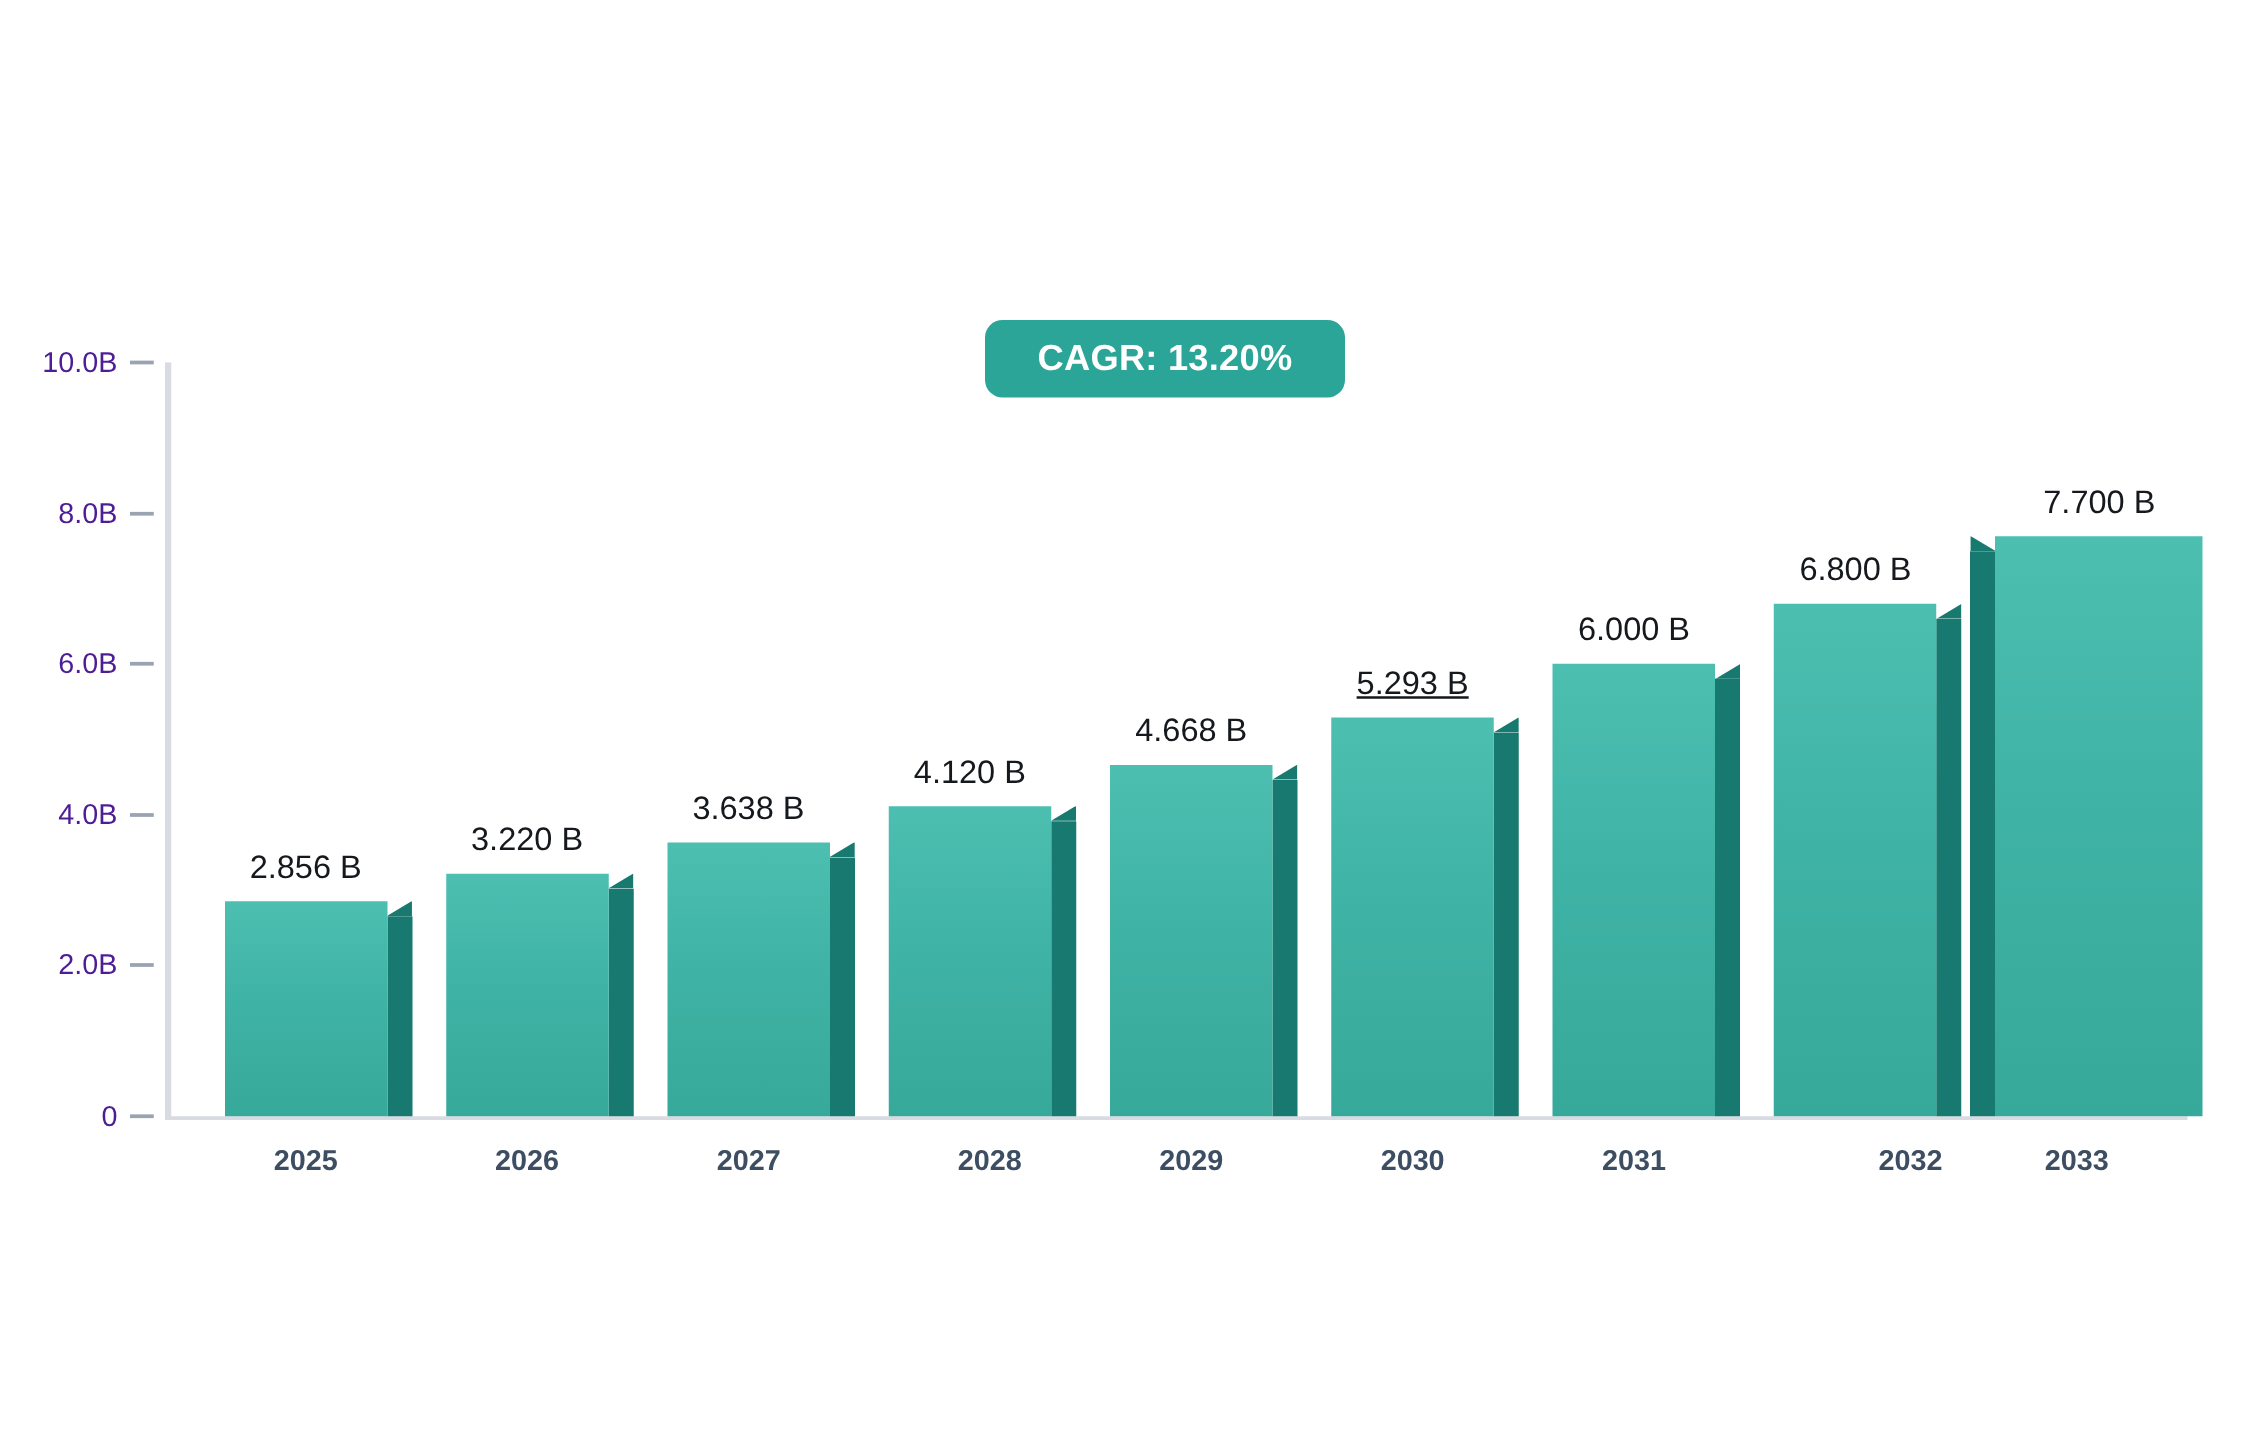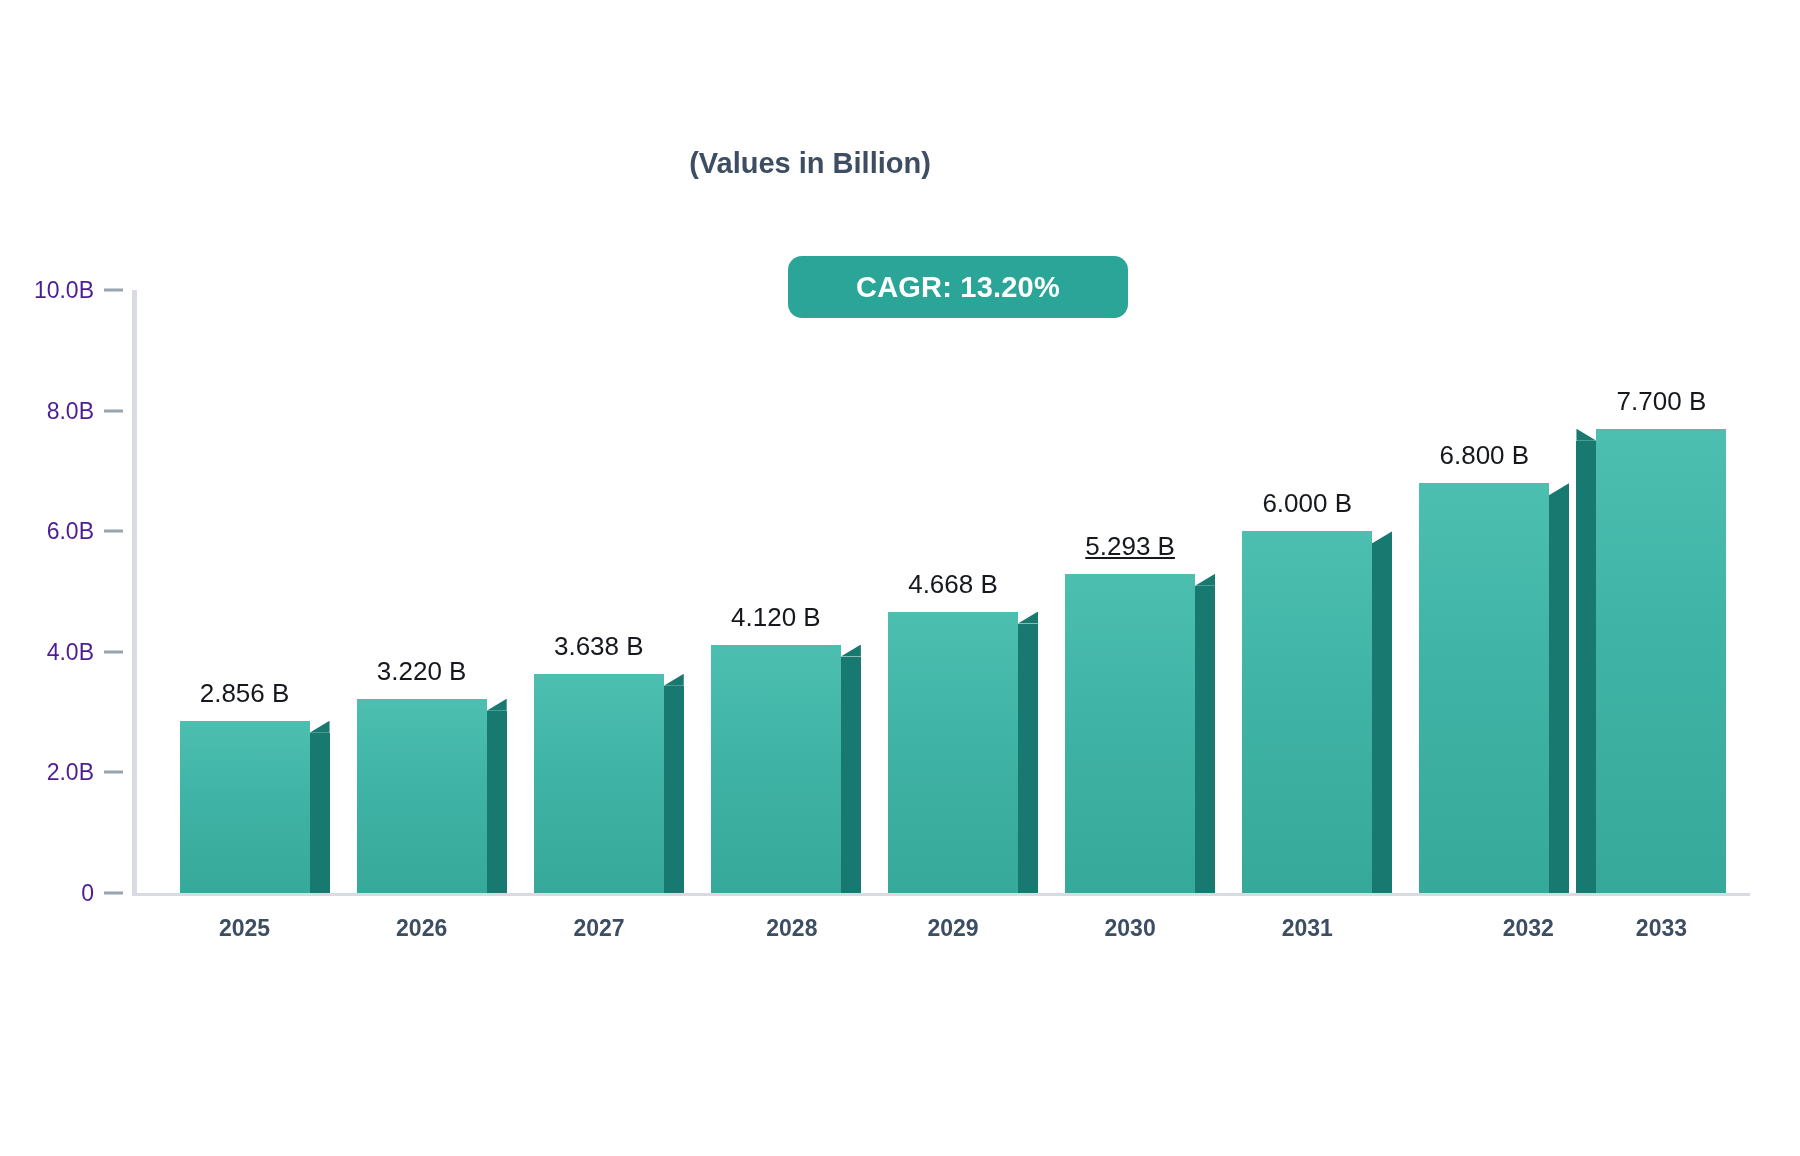--- a/index.html
+++ b/index.html
@@ -40,21 +40,21 @@
     text-align: center;
     font-size: 29px;
     font-weight: 600;
     color: #3d4e63;
     white-space: nowrap;
   }
   .cagr-badge {
     position: absolute;
     left: 788px;
     top: 256px;
-    width: 340px;
+    width: 288px;
     height: 62px;
     border-radius: 14px;
     background: #2ba597;
     color: #ffffff;
     font-size: 29px;
     font-weight: 600;
     display: flex;
     align-items: center;
     justify-content: center;
     letter-spacing: 0.2px;
@@ -189,21 +189,20 @@
     position: absolute;
     left: 108px;
     top: 14px;
   }
 </style>
 </head>
 <body>
 
 <div id="page">
 
-  <div class="chart-subtitle">(Values in Billion)</div>
   <div class="cagr-badge">CAGR: 13.20%</div>
 
   <div id="yticks">
       <div class="ytick-wrap" style="top: 290px;">
         <div class="ytick-text-box">
           <div class="ytick-label">10.0B</div>
         </div>
         <div class="ytick-dash"></div>
       </div>
       <div class="ytick-wrap" style="top: 410.6px;">
@@ -291,21 +290,21 @@
           <div class="bar-value" style="bottom: 373.8px;">6.000 B</div>
         </div>
         <div class="bar-xlabel" style="position: absolute; left: 1175.22px; top: 625px;">2031</div>
         <div class="bar-group" style="left: 1287.33px; width: 130px; height: 410.04px;">
           <div class="bar-side right" style="height: 398.04px;"></div>
           <div class="bar-cap right" style="bottom: 398.04px;"></div>
           <div class="bar-face" style="height: 410.04px;"></div>
           <div class="bar-value" style="bottom: 422.04px;">6.800 B</div>
         </div>
         <div class="bar-xlabel" style="position: absolute; left: 1352.33px; top: 625px; margin-left: 44px;">2032</div>
-        <div class="bar-group" style="left: 1464.44px; width: 130px; height: 464.31px;">
+        <div class="bar-group" style="left: 1464.44px; width: 130px; height: 464.31px; padding-left: 36px;">
           <div class="bar-side left" style="height: 452.31px;"></div>
           <div class="bar-cap left" style="bottom: 452.31px;"></div>
           <div class="bar-face" style="height: 464.31px;"></div>
           <div class="bar-value" style="bottom: 476.31px;">7.700 B</div>
         </div>
         <div class="bar-xlabel" style="position: absolute; left: 1529.44px; top: 625px;">2033</div>
       </div>
   </div>
 
 

